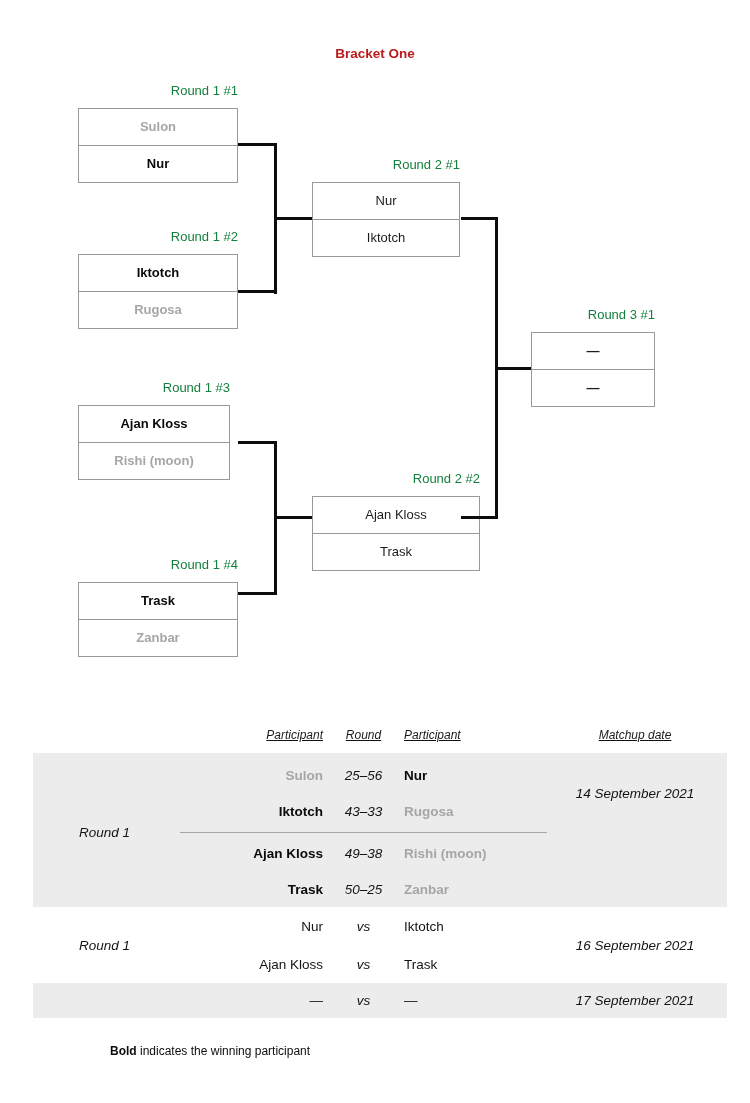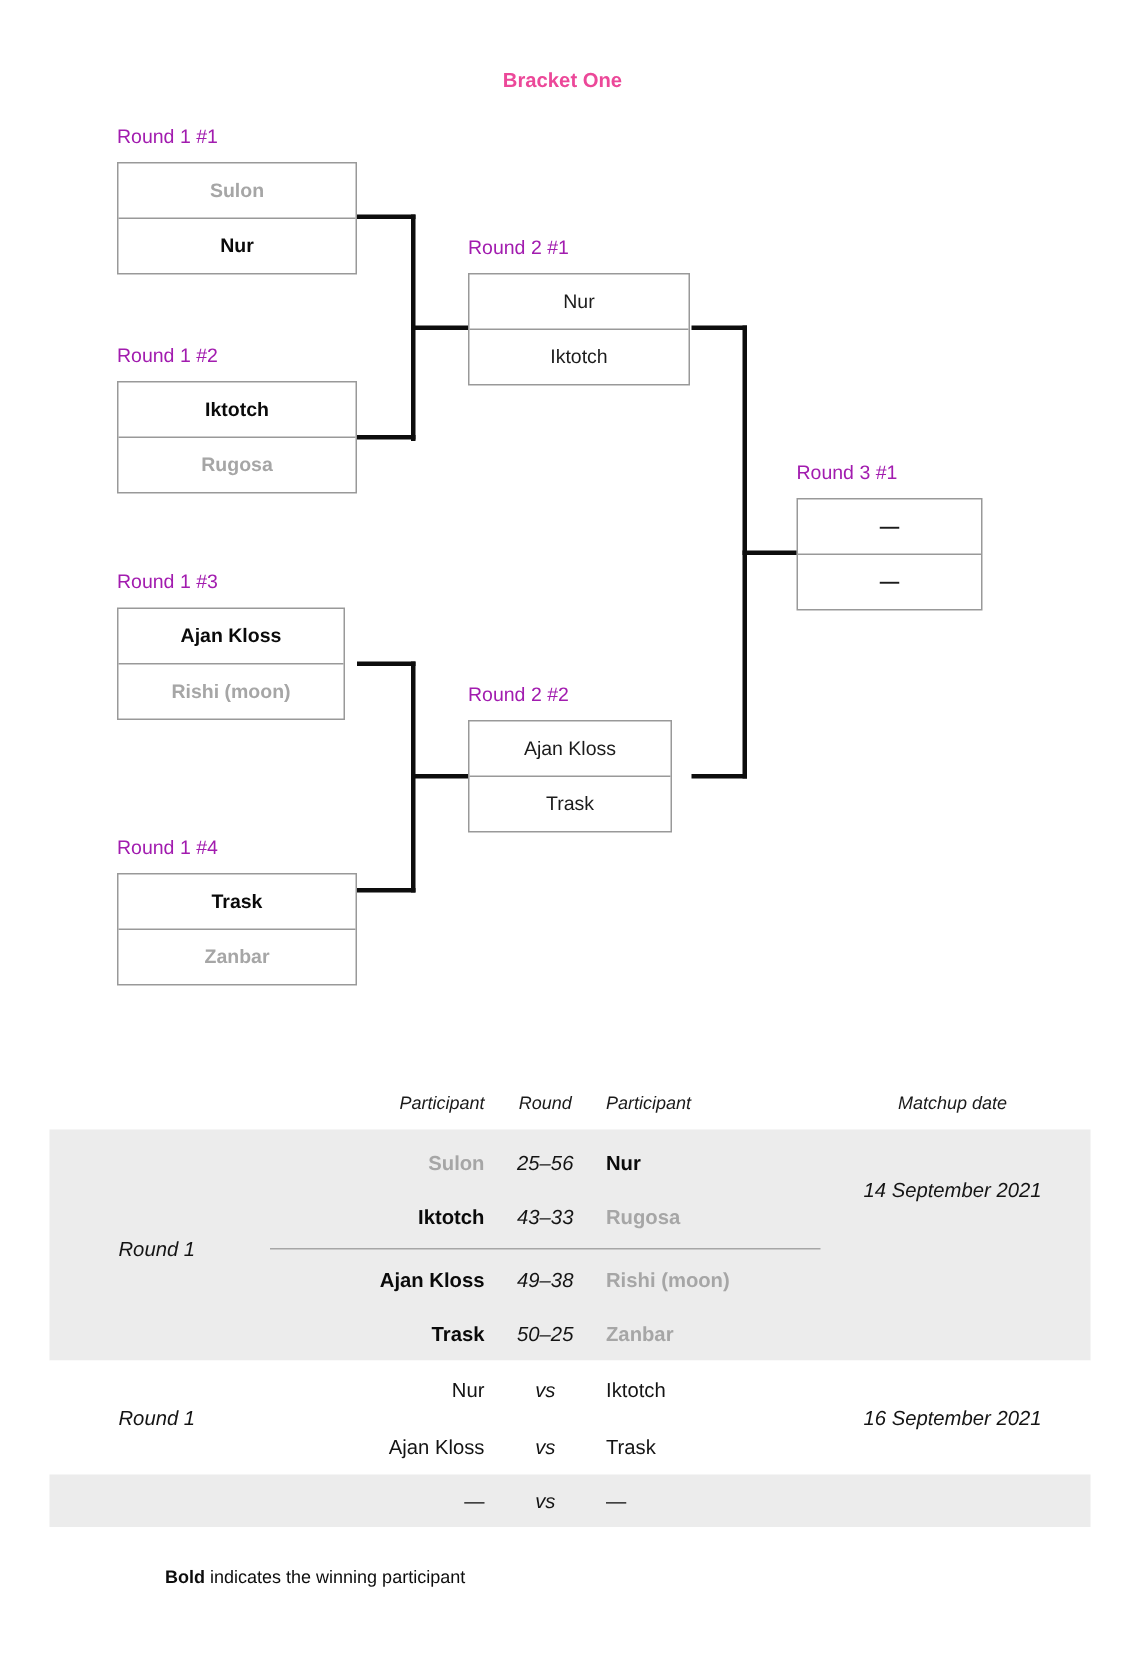--- a/index.html
+++ b/index.html
@@ -5,46 +5,46 @@
   html, body { margin:0; padding:0; background:#ffffff; }
   body {
     width:750px; height:1103px; overflow:hidden; position:relative;
     font-family:"Liberation Sans", sans-serif; color:#111;
   }
 
   
   .bracket { position:relative; width:750px; height:717px; }
   .bracket-title {
     position:absolute; top:46px; left:0; width:100%;
-    text-align:center; font-weight:bold; font-size:13.5px; color:#ec4899;
+    text-align:center; font-weight:bold; font-size:13.5px; color:#b91c1c;
   }
   .matchup { position:absolute; }
   .mlabel {
-    font-size:13px; color:#a21caf; text-align:left;
+    font-size:13px; color:#15803d; text-align:right;
     height:18px; line-height:18px; margin-bottom:8px;
   }
   .mbox { border:1px solid #999999; background:#ffffff; }
   .slot {
     height:36px; line-height:36px; text-align:center;
     font-size:13px; color:#1c1c1c;
   }
   .slot + .slot { border-top:1px solid #999999; }
   .slot.winner { font-weight:bold; color:#0a0a0a; }
   .slot.loser  { font-weight:bold; color:#a6a6a6; }
   .slot.dash   { font-weight:bold; color:#1c1c1c; }
   .conn { position:absolute; background:#0d0d0d; }
 
   
   .table-section { margin-left:33px; width:694px; }
   .trow, .tgroup {
     display:grid; box-sizing:border-box; width:694px;
     grid-template-columns:147px 143px 81px 156px 150px;
     padding-right:17px;
   }
-  .thead { grid-template-rows:36px; }
+  .thead { grid-template-rows:36px;text-decoration:underline; }
   .g1 { grid-template-rows:36px 36px 6px 36px 36px; padding-top:4px; background:#ececec; }
   .g2 { grid-template-rows:38px 38px; background:#ffffff; }
   .g3 { grid-template-rows:35px; background:#ececec; }
   .cell { display:flex; align-items:center; font-size:13.5px; color:#141414; }
   .h-cell { font-size:12px; font-style:italic; color:#1a1a1a; }
   .round-cell { font-style:italic; padding-left:46px; }
   .p1-cell { justify-content:flex-end; text-align:right; }
   .votes-cell { justify-content:center; font-style:italic; }
   .p2-cell { justify-content:flex-start; }
   .date-cell { justify-content:center; font-style:italic; }
@@ -96,21 +96,21 @@
   </div>
 
   <div class="matchup" style="left:78px;top:556px;width:160px">
     <div class="mlabel">Round 1 #4</div>
     <div class="mbox">
       <div class="slot winner">Trask</div>
       <div class="slot loser">Zanbar</div>
     </div>
   </div>
 
-  <div class="matchup" style="left:312px;top:454px;width:136px">
+  <div class="matchup" style="left:312px;top:470px;width:168px">
     <div class="mlabel">Round 2 #2</div>
     <div class="mbox">
       <div class="slot">Ajan Kloss</div>
       <div class="slot">Trask</div>
     </div>
   </div>
 
   <div class="matchup" style="left:531px;top:306px;width:124px">
     <div class="mlabel">Round 3 #1</div>
     <div class="mbox">
@@ -176,18 +176,19 @@
 
     <div class="cell p1-cell" style="grid-column:2;grid-row:2">Ajan Kloss</div>
     <div class="cell votes-cell" style="grid-column:3;grid-row:2">vs</div>
     <div class="cell p2-cell" style="grid-column:4;grid-row:2">Trask</div>
   </div>
 
   <div class="tgroup g3">
     <div class="cell p1-cell" style="grid-column:2;grid-row:1">—</div>
     <div class="cell votes-cell" style="grid-column:3;grid-row:1">vs</div>
     <div class="cell p2-cell" style="grid-column:4;grid-row:1">—</div>
+    <div class="cell date-cell" style="grid-column:5;grid-row:1">17 September 2021</div>
   </div>
 
   <div class="footnote">
     <span class="fn-bold">Bold</span><span> indicates the winning participant</span>
   </div>
 </div>
 
 </body></html>

